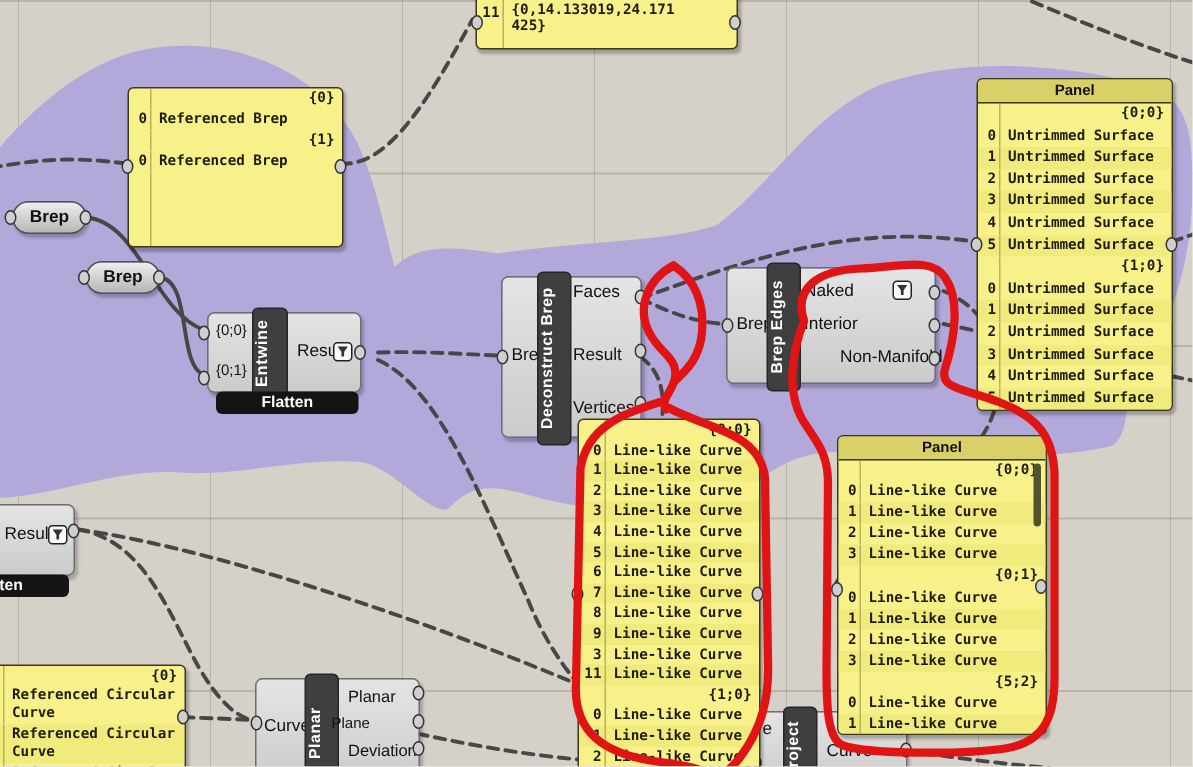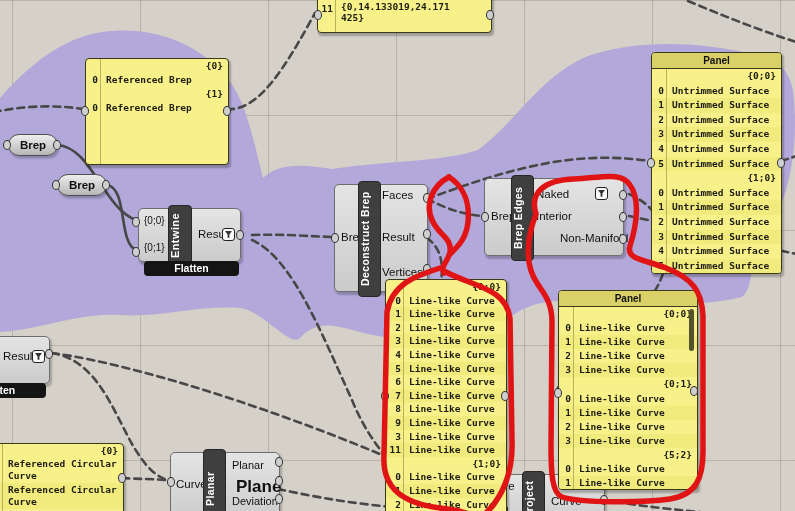--- a/index.html
+++ b/index.html
@@ -151,21 +151,21 @@
   </div>
   <div class="nub" style="left:481px;top:212px;"></div>
   <div class="nub" style="left:619px;top:190px;"></div>
   <div class="nub" style="left:619px;top:212px;"></div>
   <div class="nub" style="left:619px;top:234px;"></div>
 
   <div class="comp" style="left:170px;top:452px;width:108px;height:70px;">
     <span class="io" style="left:5px;top:25px;">Curve</span>
     <div class="vlabel" style="left:32px;top:-4px;width:21px;height:78px;font-size:10.5px;">Planar</div>
     <span class="io" style="left:61px;top:6px;font-size:11px;">Planar</span>
-    <span class="io" style="left:65px;top:24px;font-size:17px;font-weight:bold;">Plane</span>
+    <span class="io" style="left:50px;top:24px;font-size:10px;">Plane</span>
     <span class="io" style="left:61px;top:42px;font-size:11px;">Deviation</span>
   </div>
   <div class="nub" style="left:167px;top:477px;"></div>
   <div class="nub" style="left:275px;top:457px;"></div>
   <div class="nub" style="left:275px;top:476px;"></div>
   <div class="nub" style="left:275px;top:494px;"></div>
 
   <div class="comp" style="left:455px;top:474px;width:148px;height:50px;">
     <span class="io" style="left:28px;top:5px;">Curve</span>
     <span class="io" style="left:28px;top:27px;">Brep</span>

